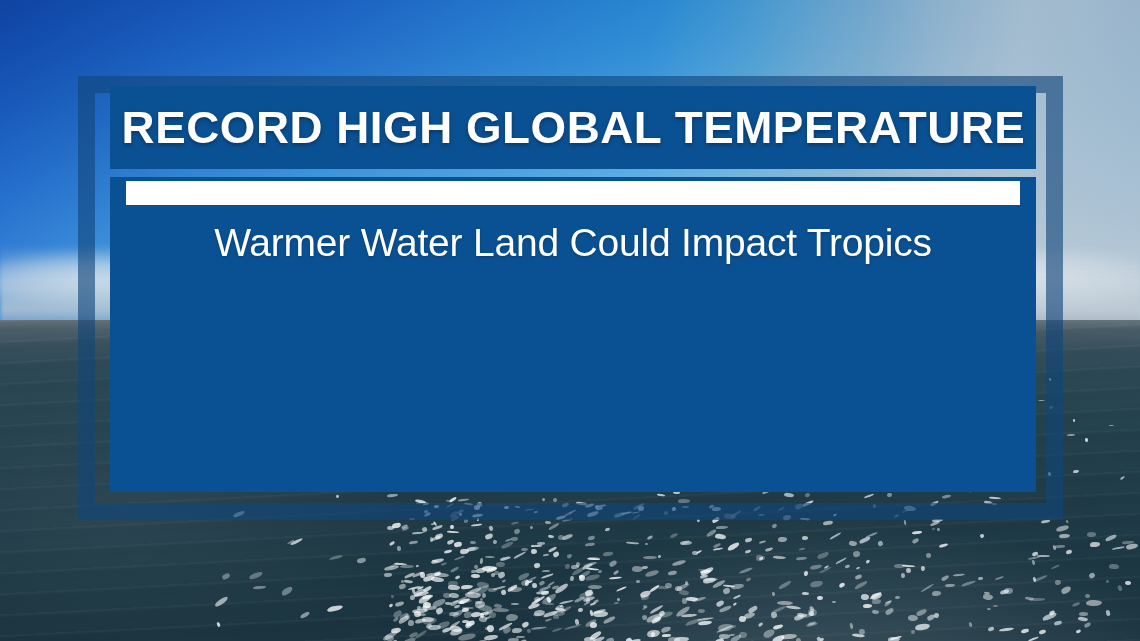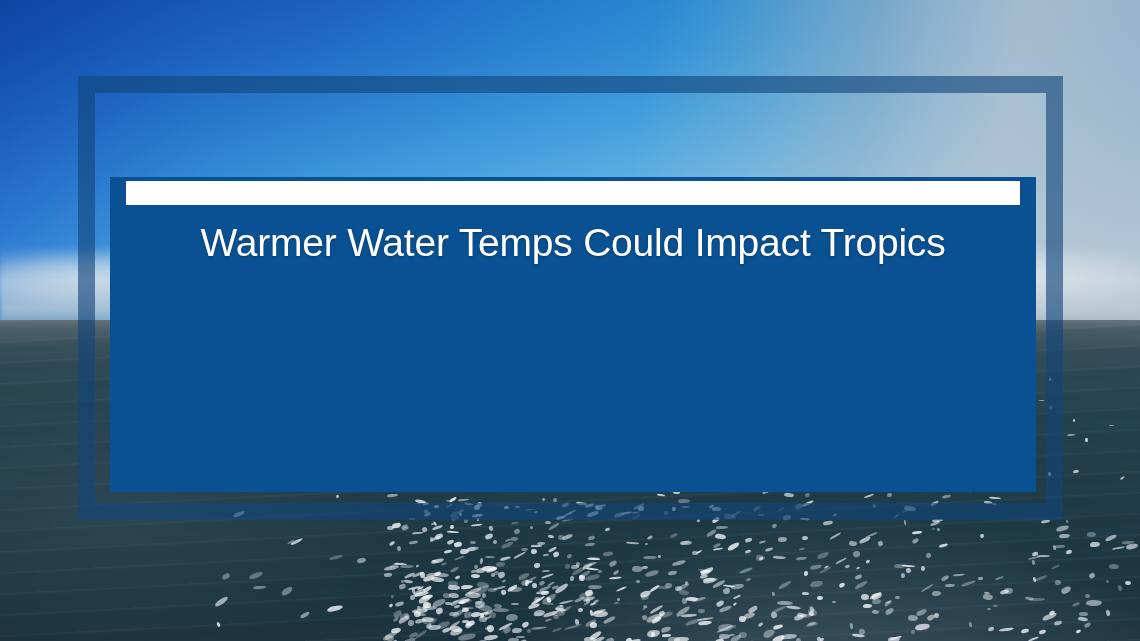--- a/index.html
+++ b/index.html
@@ -945,29 +945,32 @@
       <div class="fleck" style="left: 252.7px; top: 266px; width: 13.2px; height: 2.9px; opacity: 0.45; transform: rotate(-4.4deg);"></div>
       <div class="fleck" style="left: 943.9px; top: 161.6px; width: 7.2px; height: 3.4px; opacity: 0.83; transform: rotate(-24.6deg);"></div>
       <div class="fleck" style="left: 647.2px; top: 310.2px; width: 13.4px; height: 6.9px; opacity: 0.75; transform: rotate(-8.5deg);"></div>
       <div class="fleck" style="left: 393.1px; top: 290.6px; width: 9.3px; height: 5.6px; opacity: 0.35; transform: rotate(-32.1deg);"></div>
     </div>
 
   <div class="outer-frame"></div>
 
   <div class="card">
 
+    <div class="title-box">
+      <span class="title-text">RECORD HIGH GLOBAL TEMPERATURE</span>
+    </div>
 
     <div class="body-box">
 
       <div class="divider"></div>
 
       <div class="divider"></div>
 
       <div class="divider"></div>
 
       <div class="line-row">
-        <span class="line-text">Warmer Water Temps Could Impact Tropics</span>
+        <span class="line-text">Warmer Water Land Could Impact Tropics</span>
       </div>
 
     </div>
   </div>
 
 </div>
 
 </body></html>

